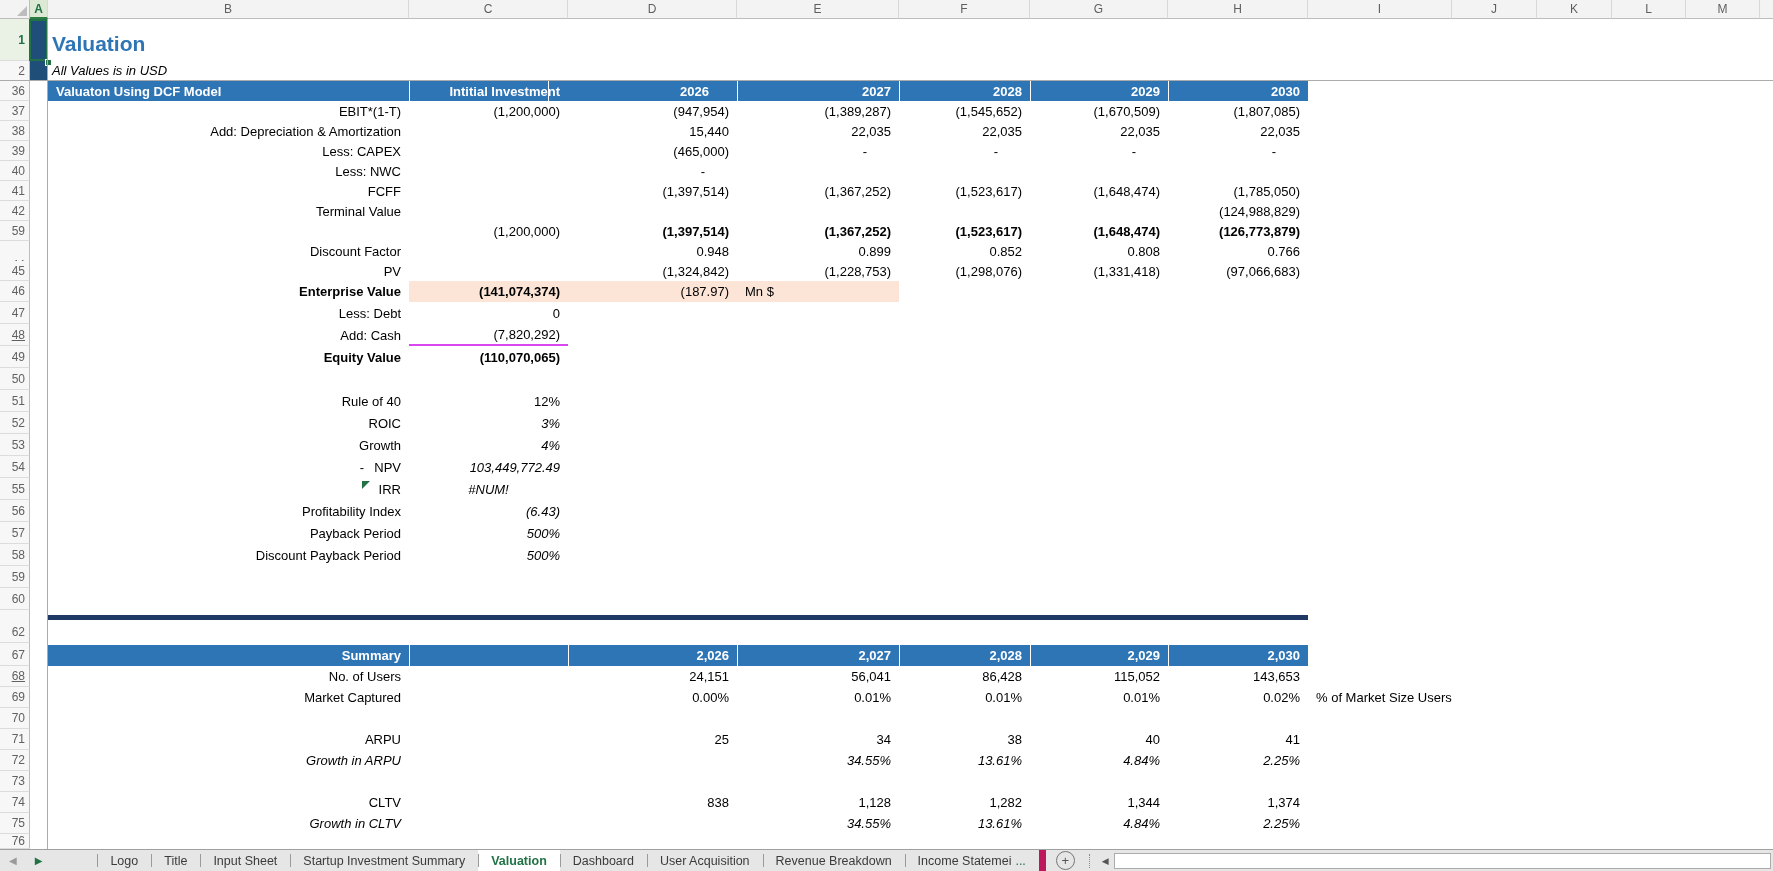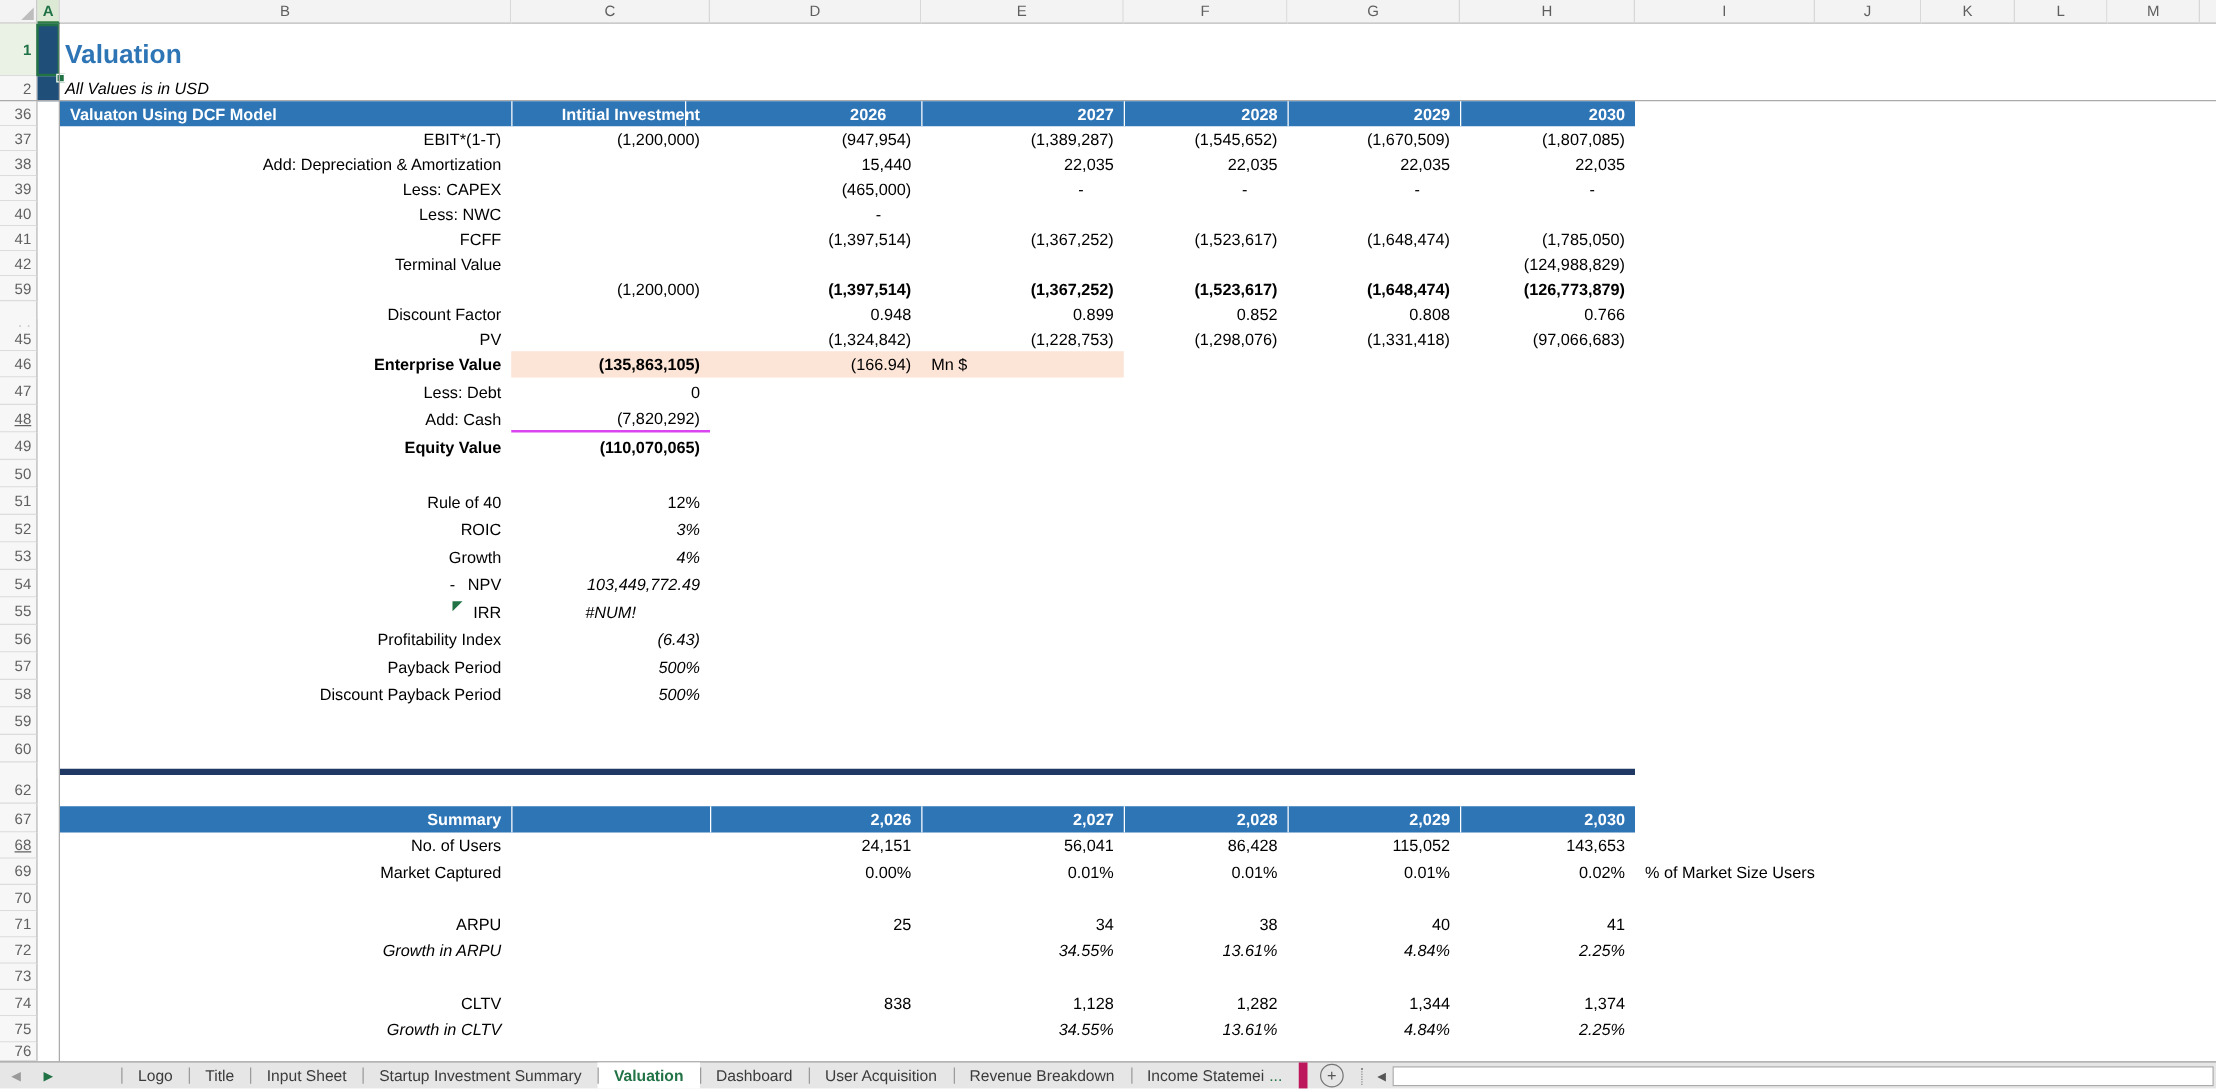--- a/index.html
+++ b/index.html
@@ -201,22 +201,22 @@
       <div class="cell " style="left: 1030px; top: 241px; width: 138px; height: 20px;">0.808</div>
       <div class="cell " style="left: 1168px; top: 241px; width: 140px; height: 20px;">0.766</div>
       <div class="cell " style="left: 48px; top: 261px; width: 361px; height: 20px;">PV</div>
       <div class="cell " style="left: 568px; top: 261px; width: 169px; height: 20px;">(1,324,842)</div>
       <div class="cell " style="left: 737px; top: 261px; width: 162px; height: 20px;">(1,228,753)</div>
       <div class="cell " style="left: 899px; top: 261px; width: 131px; height: 20px;">(1,298,076)</div>
       <div class="cell " style="left: 1030px; top: 261px; width: 138px; height: 20px;">(1,331,418)</div>
       <div class="cell " style="left: 1168px; top: 261px; width: 140px; height: 20px;">(97,066,683)</div>
       <div class="hl-peach" style="top: 281px; height: 21px;"></div>
       <div class="cell bold" style="left: 48px; top: 281px; width: 361px; height: 21px;">Enterprise Value</div>
-      <div class="cell bold" style="left: 409px; top: 281px; width: 159px; height: 21px;">(135,863,105)</div>
-      <div class="cell " style="left: 568px; top: 281px; width: 169px; height: 21px;">(166.94)</div>
+      <div class="cell bold" style="left: 409px; top: 281px; width: 159px; height: 21px;">(141,074,374)</div>
+      <div class="cell " style="left: 568px; top: 281px; width: 169px; height: 21px;">(187.97)</div>
       <div class="cell left" style="left: 737px; top: 281px; width: 162px; height: 21px;">Mn $</div>
       <div class="cell " style="left: 48px; top: 302px; width: 361px; height: 22px;">Less: Debt</div>
       <div class="cell " style="left: 409px; top: 302px; width: 159px; height: 22px;">0</div>
       <div class="cell " style="left: 48px; top: 324px; width: 361px; height: 22px;">Add: Cash</div>
       <div class="cell underline" style="left: 409px; top: 324px; width: 159px; height: 22px;">(7,820,292)</div>
       <div class="cell bold" style="left: 48px; top: 346px; width: 361px; height: 22px;">Equity Value</div>
       <div class="cell bold" style="left: 409px; top: 346px; width: 159px; height: 22px;">(110,070,065)</div>
       <div class="cell " style="left: 48px; top: 390px; width: 361px; height: 22px;">Rule of 40</div>
       <div class="cell " style="left: 409px; top: 390px; width: 159px; height: 22px;">12%</div>
       <div class="cell " style="left: 48px; top: 412px; width: 361px; height: 22px;">ROIC</div>

